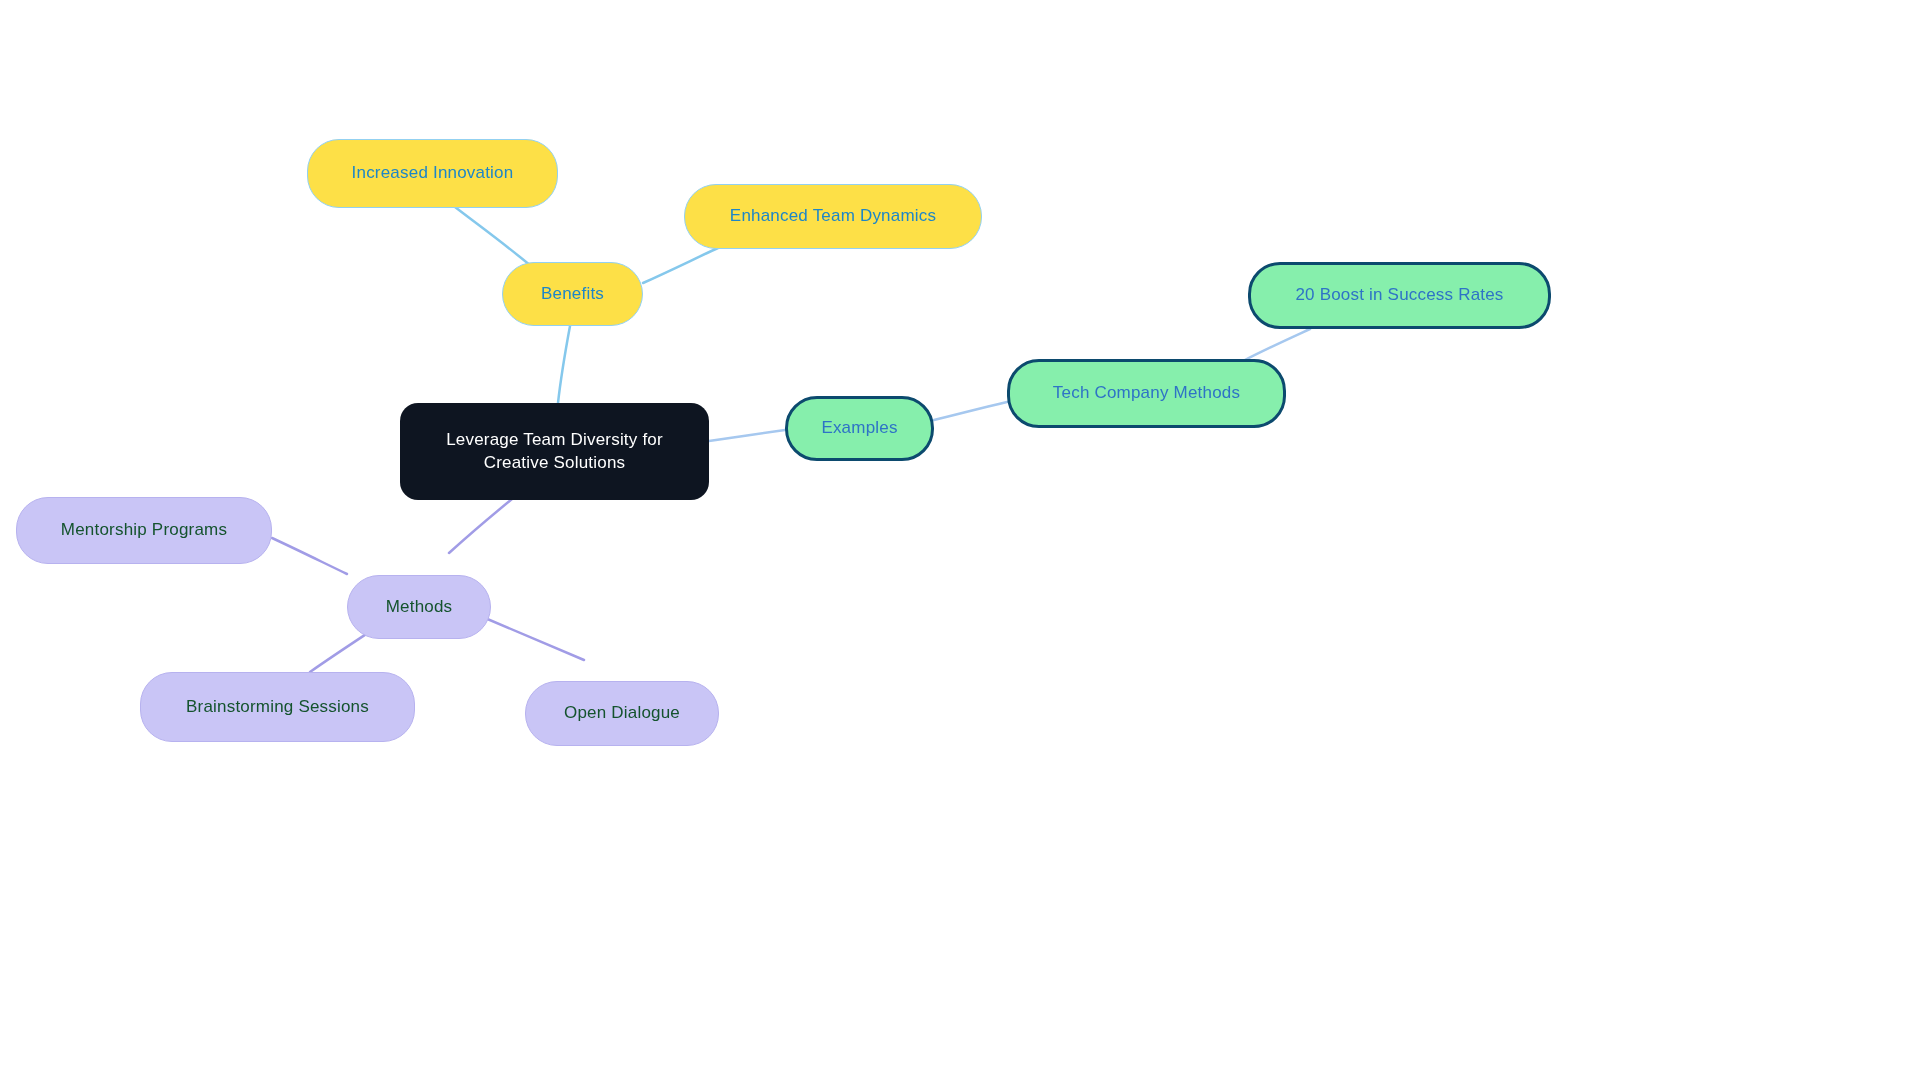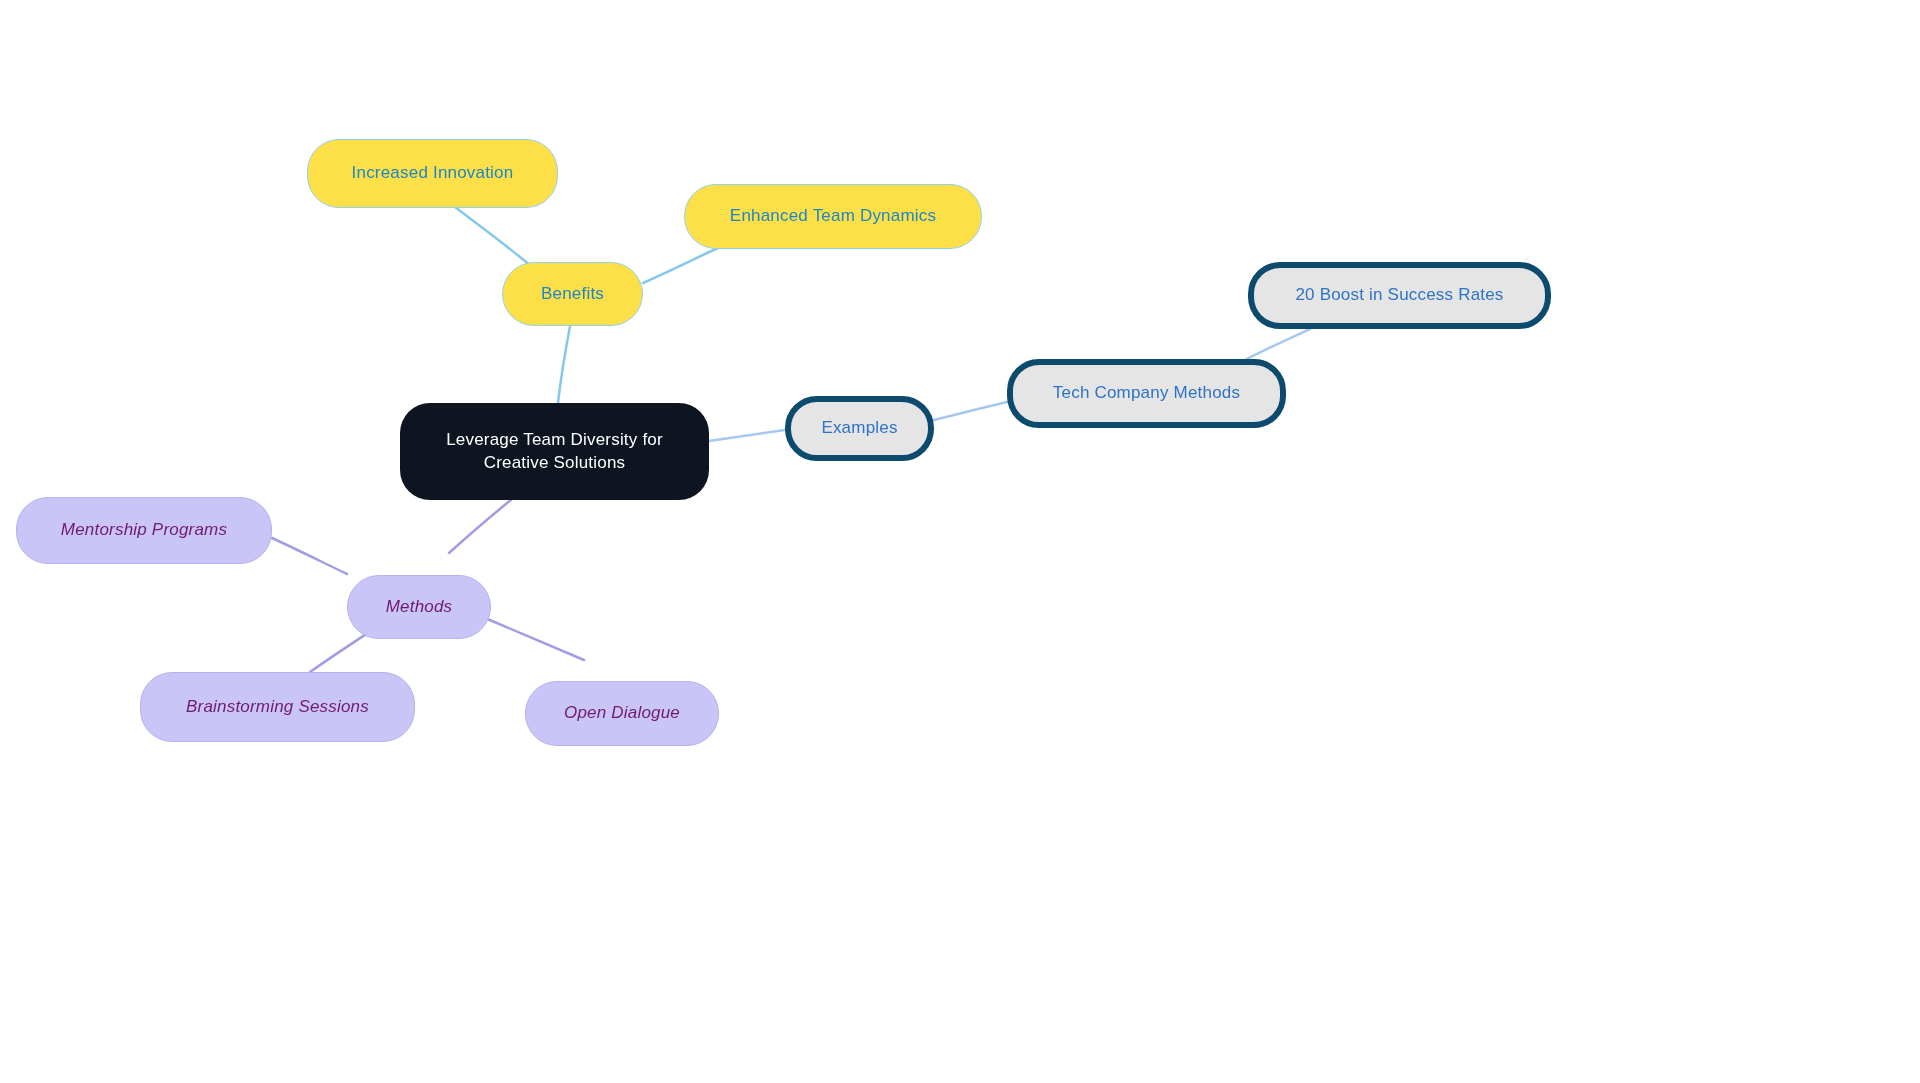--- a/index.html
+++ b/index.html
@@ -34,51 +34,50 @@
     letter-spacing: 0.2px;
     cursor: default;
     user-select: none;
   }
   
   .node.root {
     left: 400px; top: 403px;
     width: 309px; height: 97px;
     background: #0e1521;
     color: #ffffff;
-    border-radius: 30px;
+    border-radius: 18px;
     padding: 0 28px;
     font-size: 17px;
   }
   
   .node.benefits {
     background: #fde047;
     border: 1px solid #93d1f1;
     color: #1d86c8;
     border-radius: 32px;
   }
   .node.b-main   { left: 502px; top: 262px; width: 141px; height: 64px; }
   .node.b-child1 { left: 307px; top: 139px; width: 251px; height: 69px; }
   .node.b-child2 { left: 684px; top: 184px; width: 298px; height: 65px; }
   
   .node.examples {
-    background: #e5e5e5;
-    border: 6px solid #0c4a6e;
+    background: #86efac;
+    border: 3px solid #0c4a6e;
     color: #2e73c6;
     border-radius: 32px;
   }
   .node.e-main   { left: 785px;  top: 396px; width: 149px; height: 65px; }
   .node.e-child1 { left: 1007px; top: 359px; width: 279px; height: 69px; }
   .node.e-child2 { left: 1248px; top: 262px; width: 303px; height: 67px; }
   
   .node.methods {
     background: #c9c5f6;
     border: 1px solid #b7b2ef;
-    color: #701a75;
+    color: #14532d;
     border-radius: 32px;
-    font-style: italic;
   }
   .node.m-main   { left: 347px; top: 575px; width: 144px; height: 64px; }
   .node.m-child1 { left: 16px;  top: 497px; width: 256px; height: 67px; }
   .node.m-child2 { left: 140px; top: 672px; width: 275px; height: 70px; }
   .node.m-child3 { left: 525px; top: 659px; width: 194px; height: 65px; margin-top: 22px; }
 </style>
 </head>
 <body>
 
 <div class="canvas">

